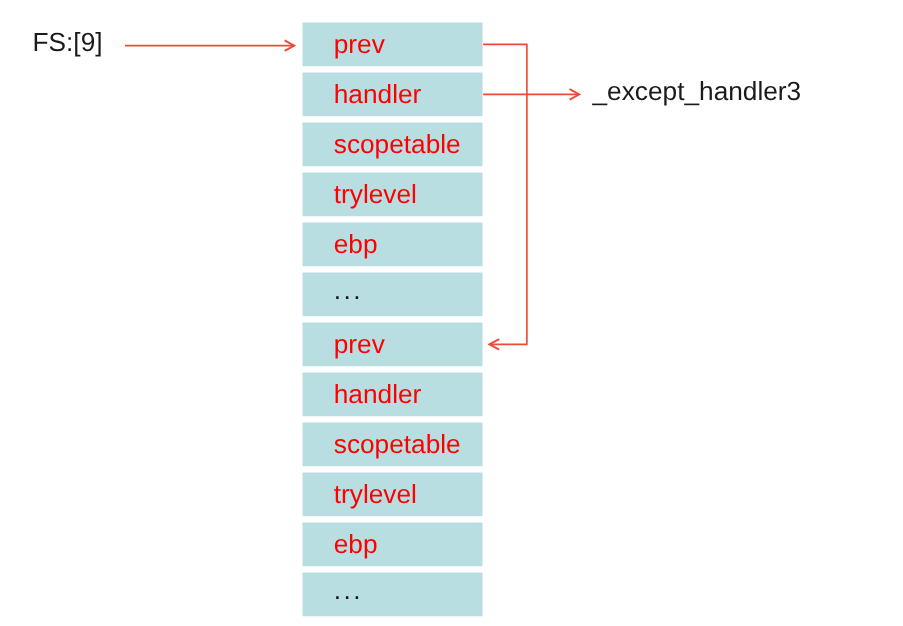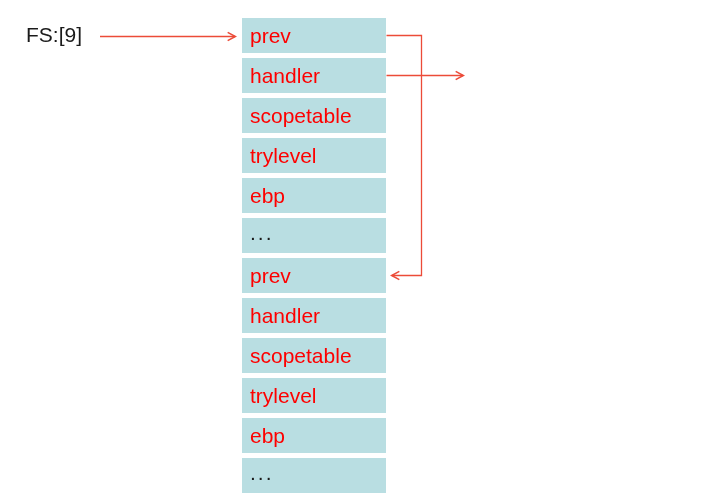--- a/index.html
+++ b/index.html
@@ -36,21 +36,21 @@
     left: 242px;
     top: 18px;
     width: 144px;
   }
   .stack-row {
     width: 144px;
     height: 35px;
     margin-bottom: 5px;
     background: var(--box-fill, #b9dee2);
     line-height: 35px;
-    padding-left: 8px;
+    padding-left: 25px;
     box-sizing: border-box;
     font-size: 21px;
     white-space: nowrap;
     overflow: hidden;
   }
   .stack-row.red   { color: var(--label-red, #fe0000); }
   .stack-row.black { color: #1a1a1a; letter-spacing: 2px; }
   .stack-row.black .stack-row-label { display: inline-block; transform: translateY(-3px); }
   svg.arrows {
     position: absolute;
@@ -72,20 +72,21 @@
     stroke-width: 1.7;
   }
 </style>
 </head>
 <body>
 
 <div class="canvas">
 
   <div class="fs-label">FS:[9]</div>
 
+  <div class="handler-target">_except_handler3</div>
 
   <div class="stack">
     <div class="stack-row red"><span class="stack-row-label">prev</span></div>
     <div class="stack-row red"><span class="stack-row-label">handler</span></div>
     <div class="stack-row red"><span class="stack-row-label">scopetable</span></div>
     <div class="stack-row red"><span class="stack-row-label">trylevel</span></div>
     <div class="stack-row red"><span class="stack-row-label">ebp</span></div>
     <div class="stack-row black"><span class="stack-row-label">...</span></div>
     <div class="stack-row red"><span class="stack-row-label">prev</span></div>
     <div class="stack-row red"><span class="stack-row-label">handler</span></div>

